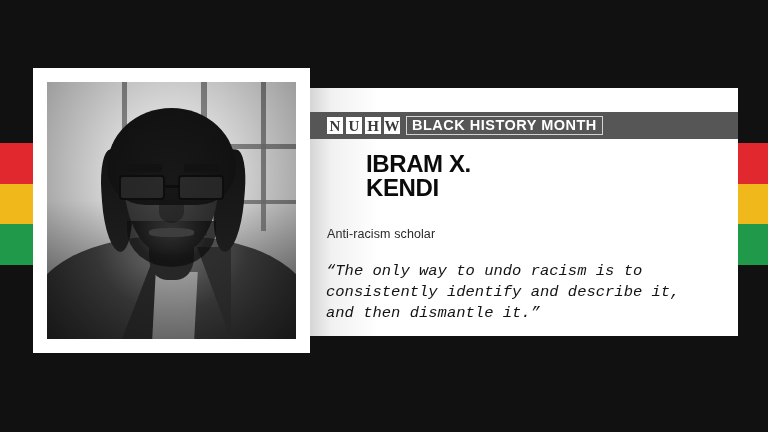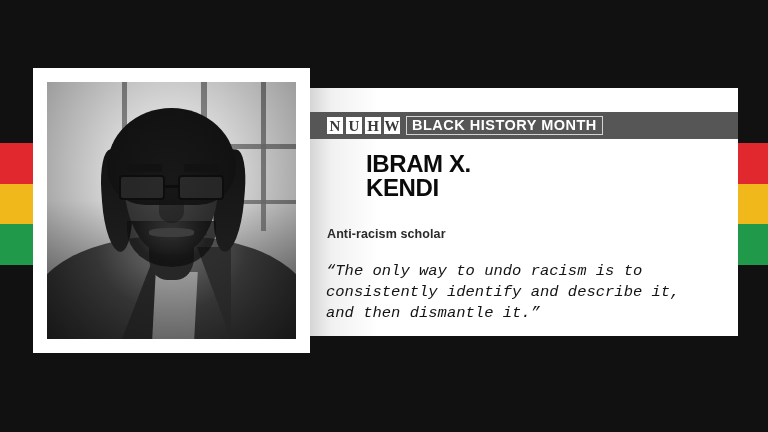--- a/index.html
+++ b/index.html
@@ -280,21 +280,21 @@
     letter-spacing: -0.4px;
     white-space: pre-line;
     margin-left: 40px;
   }
   #person-role {
     position: absolute;
     left: 17px;
     top: 139px;
     color: #2a2a2a;
     font-size: 12.5px;
-    font-weight: 700;
+    font-weight: 400;
     letter-spacing: .1px;
   }
   #person-quote {
     position: absolute;
     left: 16px;
     top: 173px;
     width: 390px;
     color: #141414;
     font-family: Liberation Mono, monospace;
     font-style: italic;

